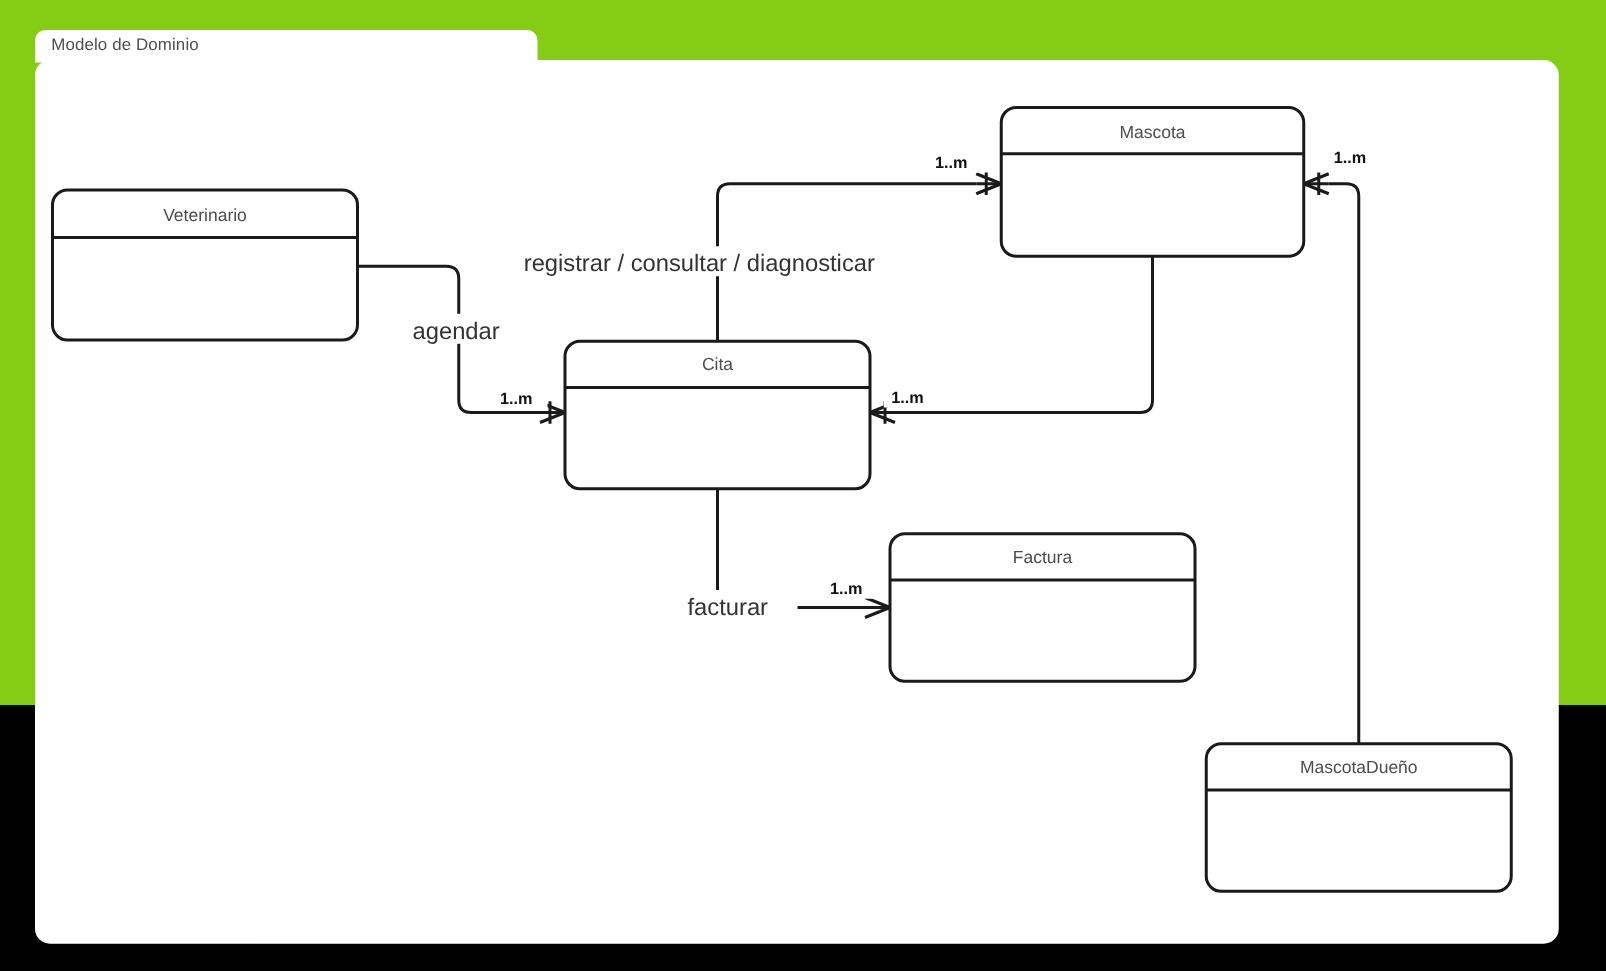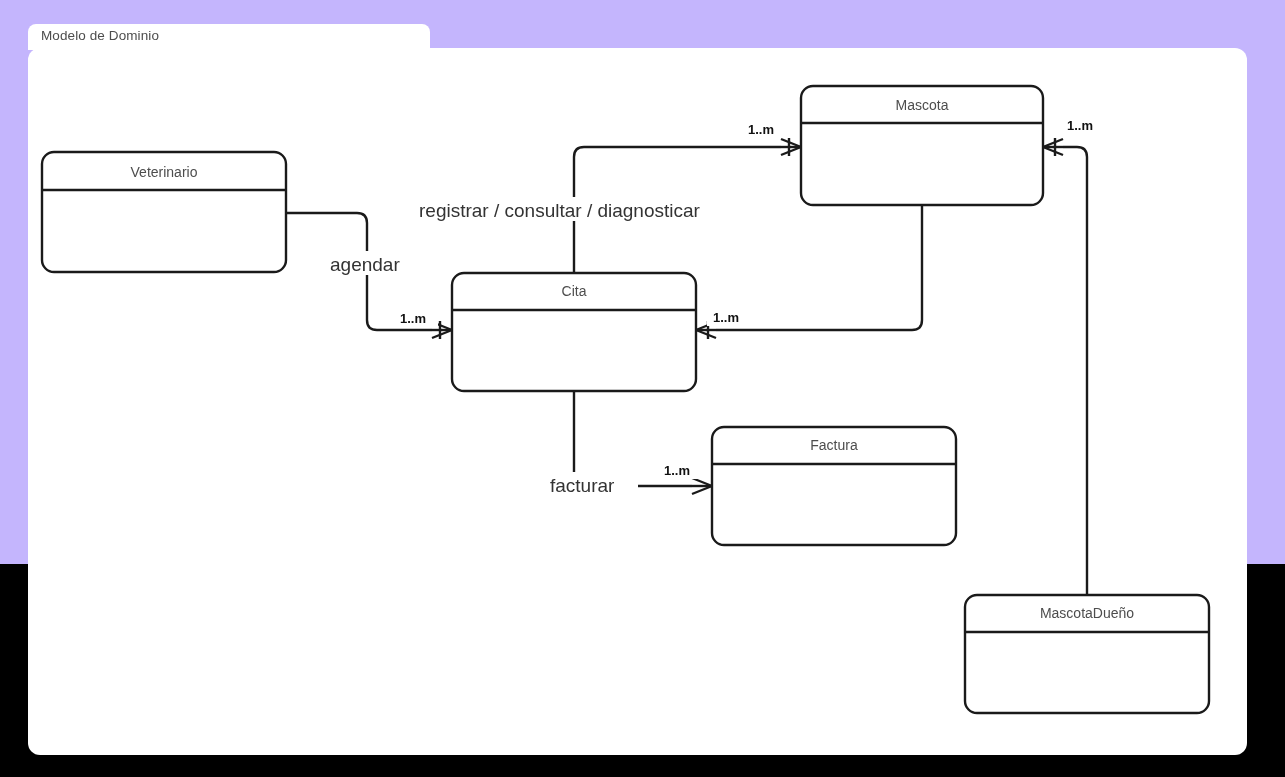--- a/index.html
+++ b/index.html
@@ -10,21 +10,21 @@
   body {
     width: 1285px;
     height: 777px;
     font-family: "Liberation Sans", sans-serif;
     overflow: hidden;
   }
   #stage {
     position: relative;
     width: 1285px;
     height: 564px;
-    background: #c4b5fd;
+    background: #84cc16;
   }
   
   .frame-panel {
     position: absolute;
     left: 28px;
     top: 48px;
     width: 1219px;
     height: 707px;
     background: #ffffff;
     border-radius: 12px;

